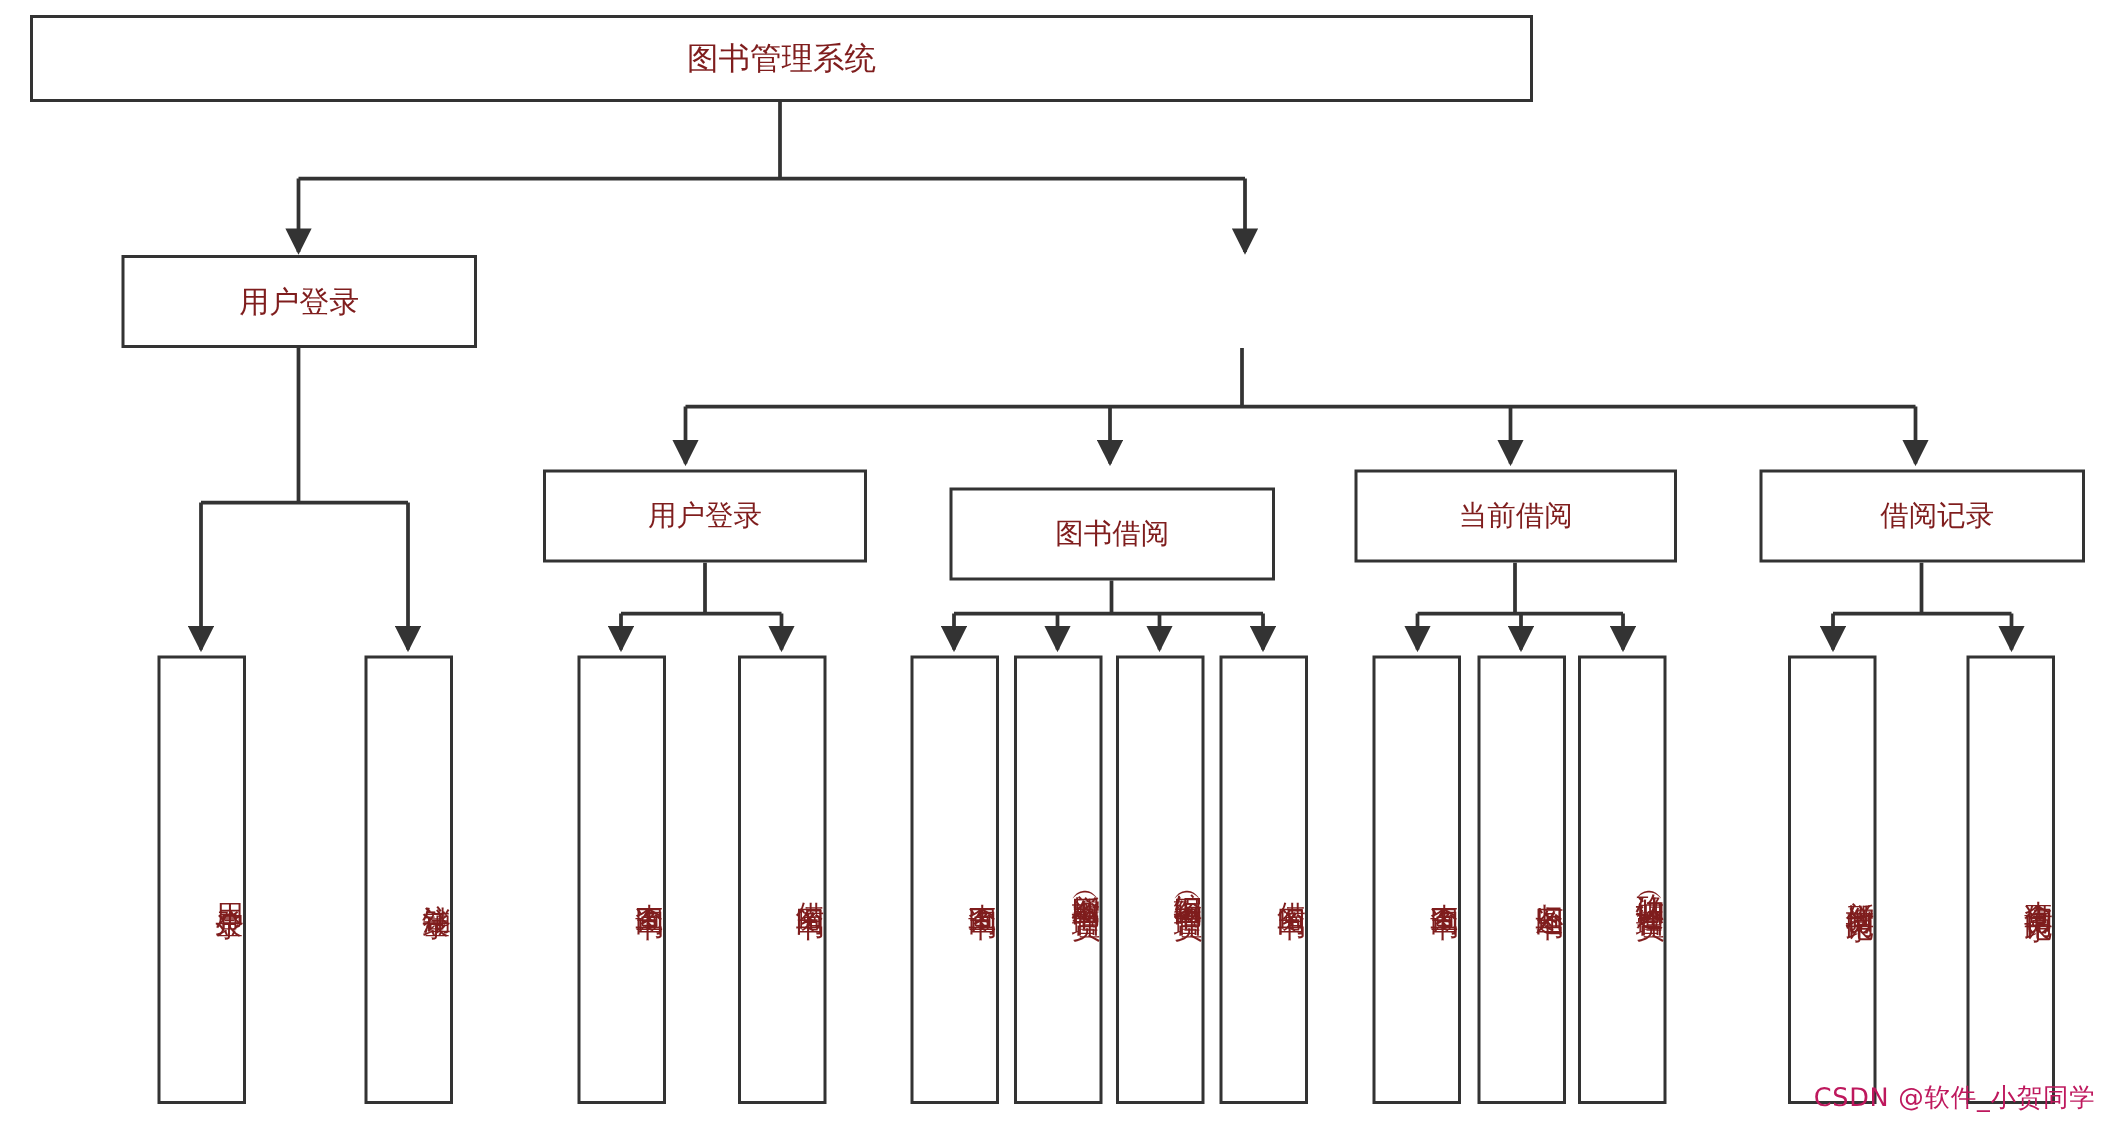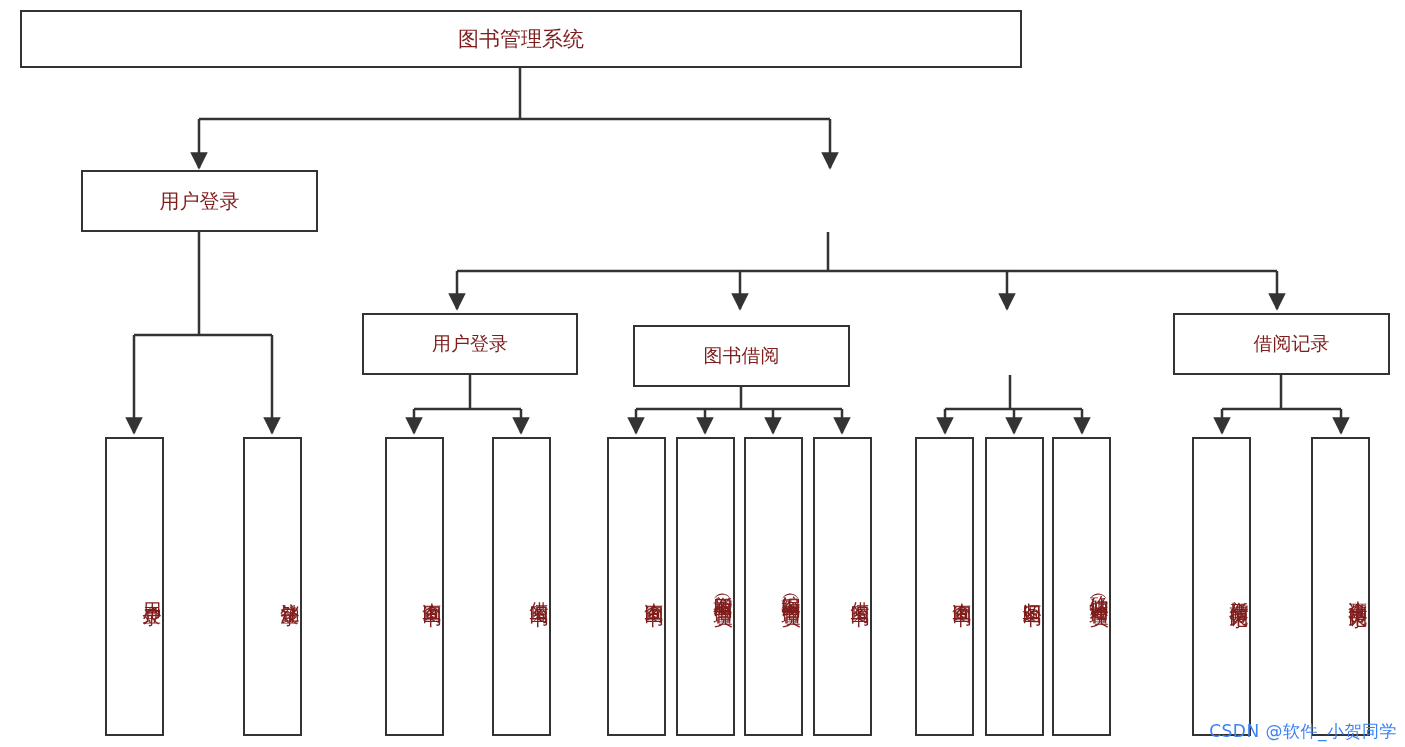--- a/index.html
+++ b/index.html
@@ -56,21 +56,21 @@
   }
   .leaf-text {
     display: block;
     white-space: nowrap;
   }
   #watermark {
     position: absolute;
     right: 8px;
     bottom: 4px;
     font-size: 17px;
-    color: #3b82f6;
+    color: #be185d;
     white-space: nowrap;
     letter-spacing: 0.5px;
   }
 </style>
 </head>
 <body>
 
 <div id="canvas">
 
   <svg class="wires" viewBox="0 0 1405 747" xmlns="http://www.w3.org/2000/svg">
@@ -130,20 +130,23 @@
   <div class="node node-l1" style="left:81px; top:170px; width:237px; height:62px;">
     <span>用户登录</span>
   </div>
 
   <div class="node node-l2" style="left:362px; top:313px; width:216px; height:62px;">
     <span>用户登录</span>
   </div>
   <div class="node node-l2" style="left:633px; top:313px; width:217px; height:62px;margin-top:12px;">
     <span>图书借阅</span>
   </div>
+  <div class="node node-l2" style="left:903px; top:313px; width:215px; height:62px;">
+    <span>当前借阅</span>
+  </div>
   <div class="node node-l2" style="left:1173px; top:313px; width:217px; height:62px;padding-left:20px;">
     <span>借阅记录</span>
   </div>
 
   <div class="node node-leaf" style="left:105px; top:437px; width:59px; height:299px;">
     <span class="leaf-text">用户登录</span>
   </div>
   <div class="node node-leaf" style="left:243px; top:437px; width:59px; height:299px;">
     <span class="leaf-text">注销登录</span>
   </div>

